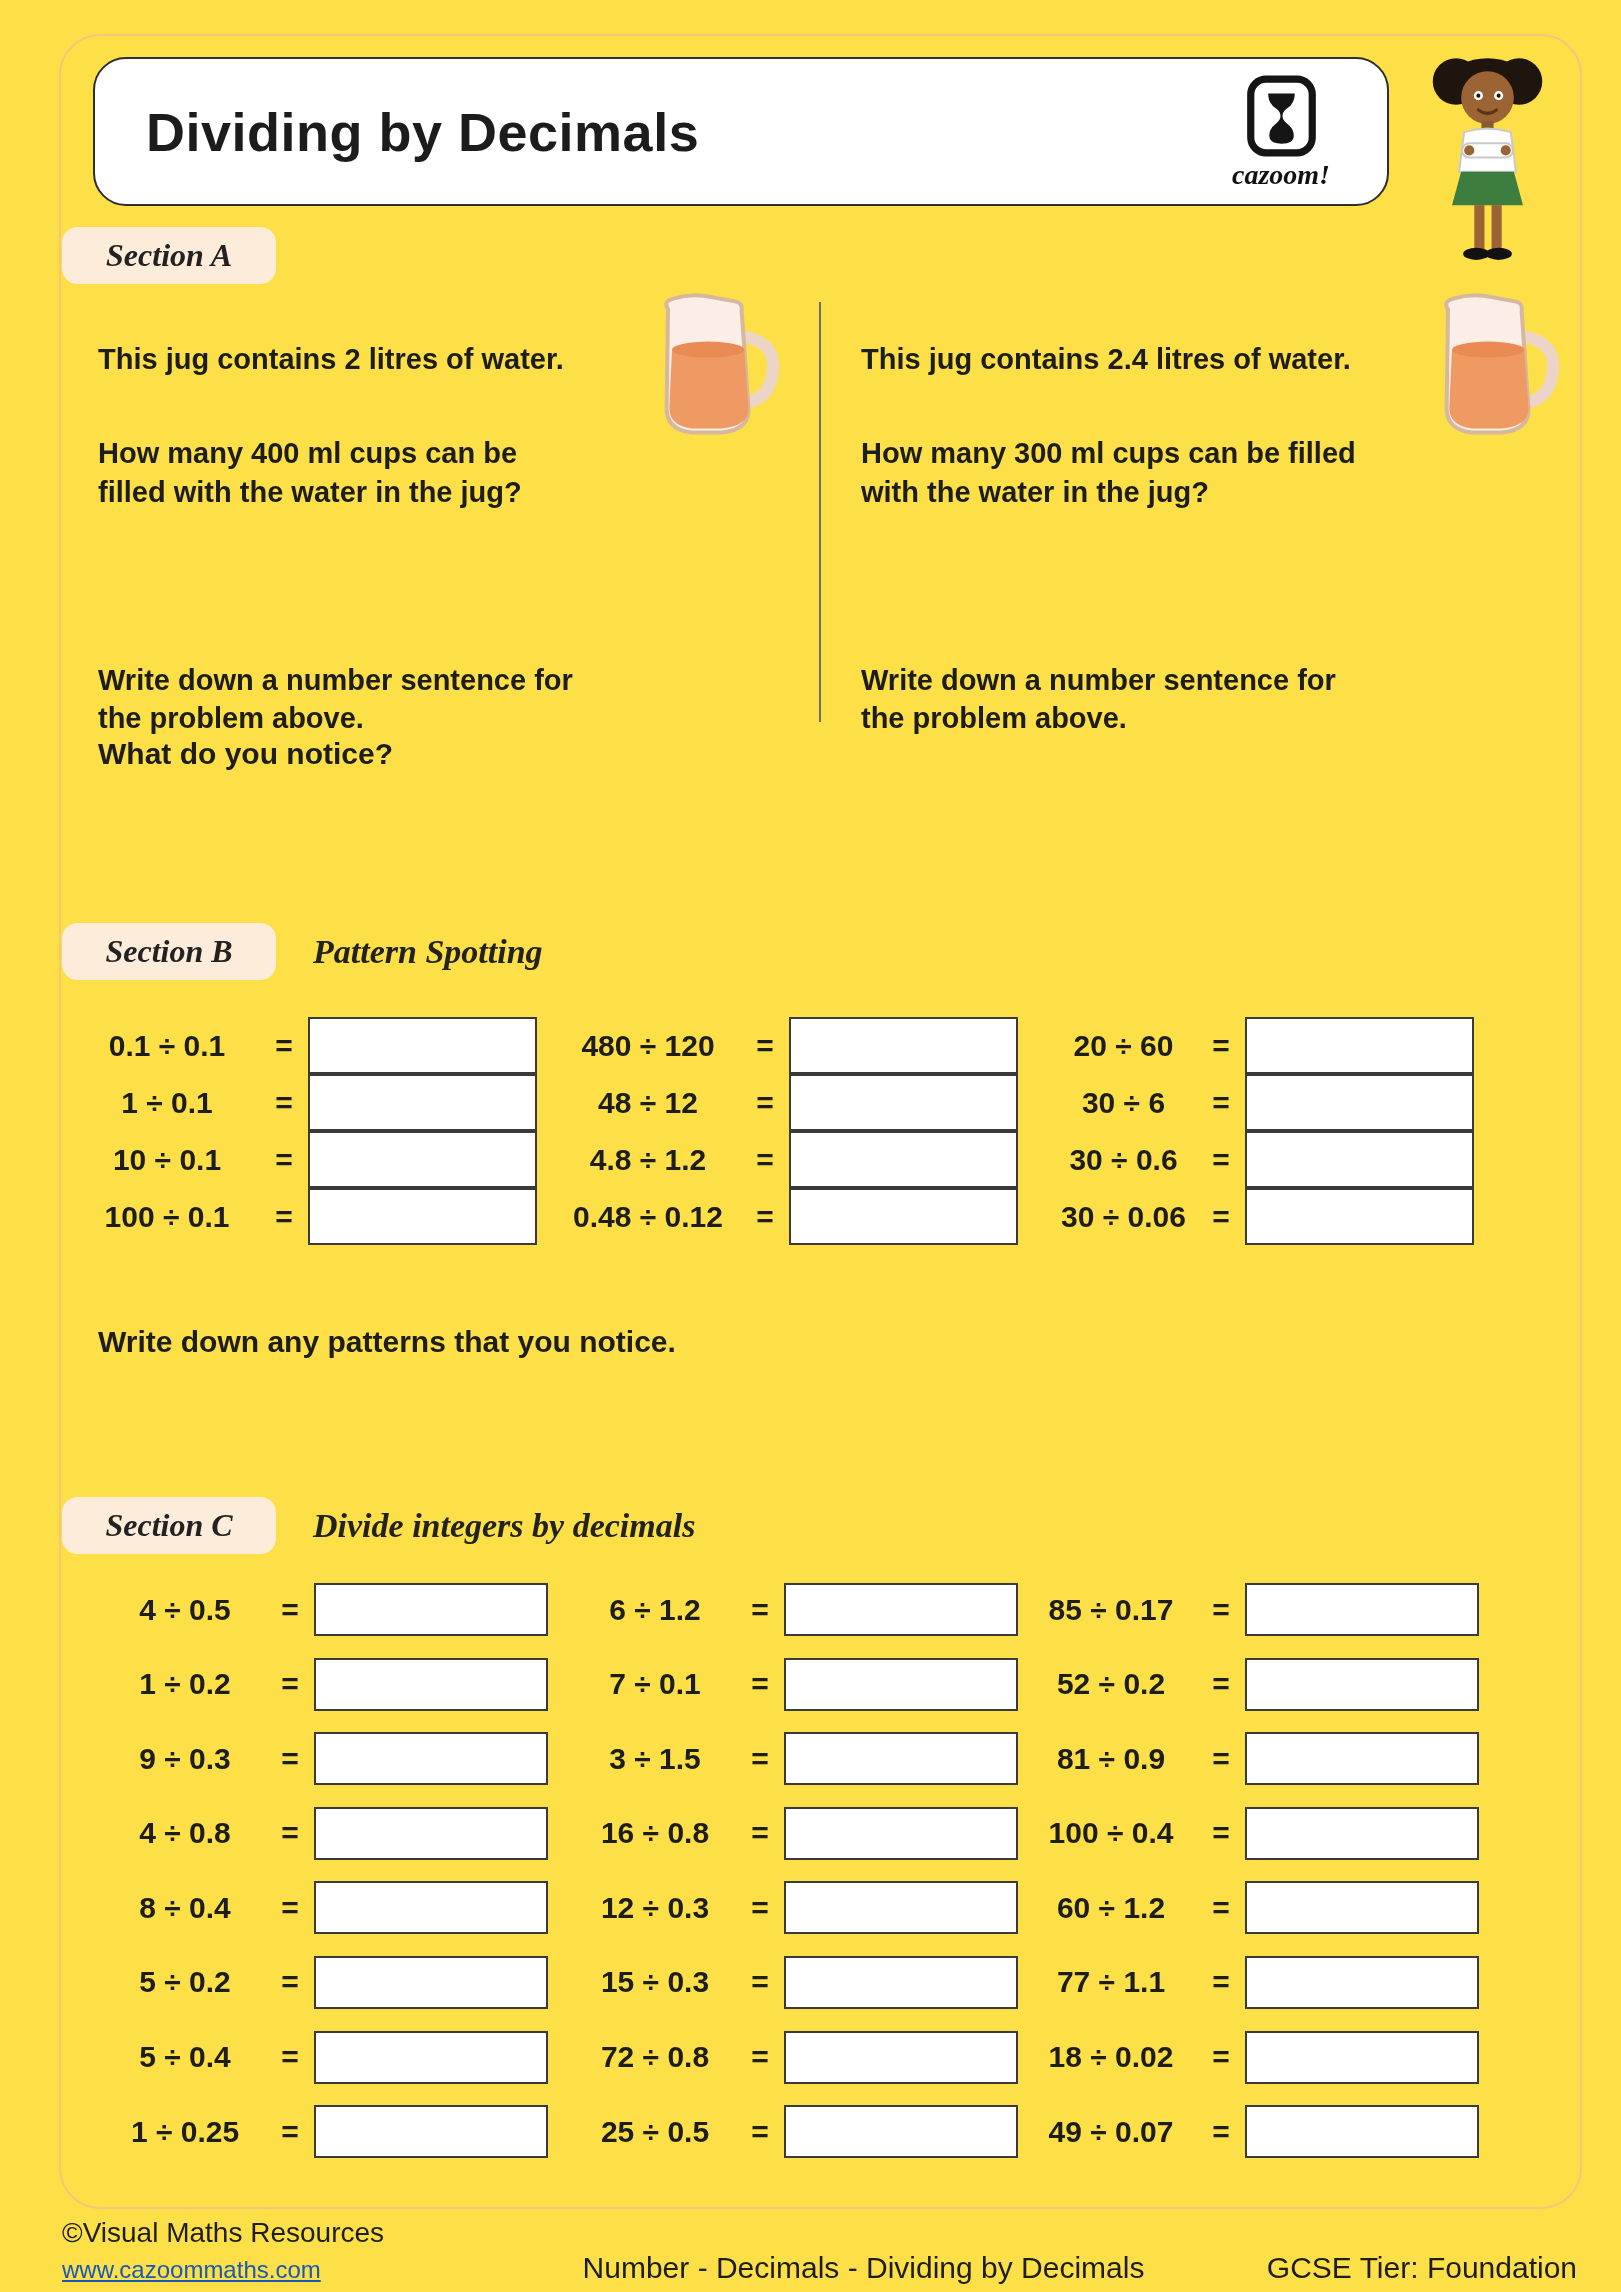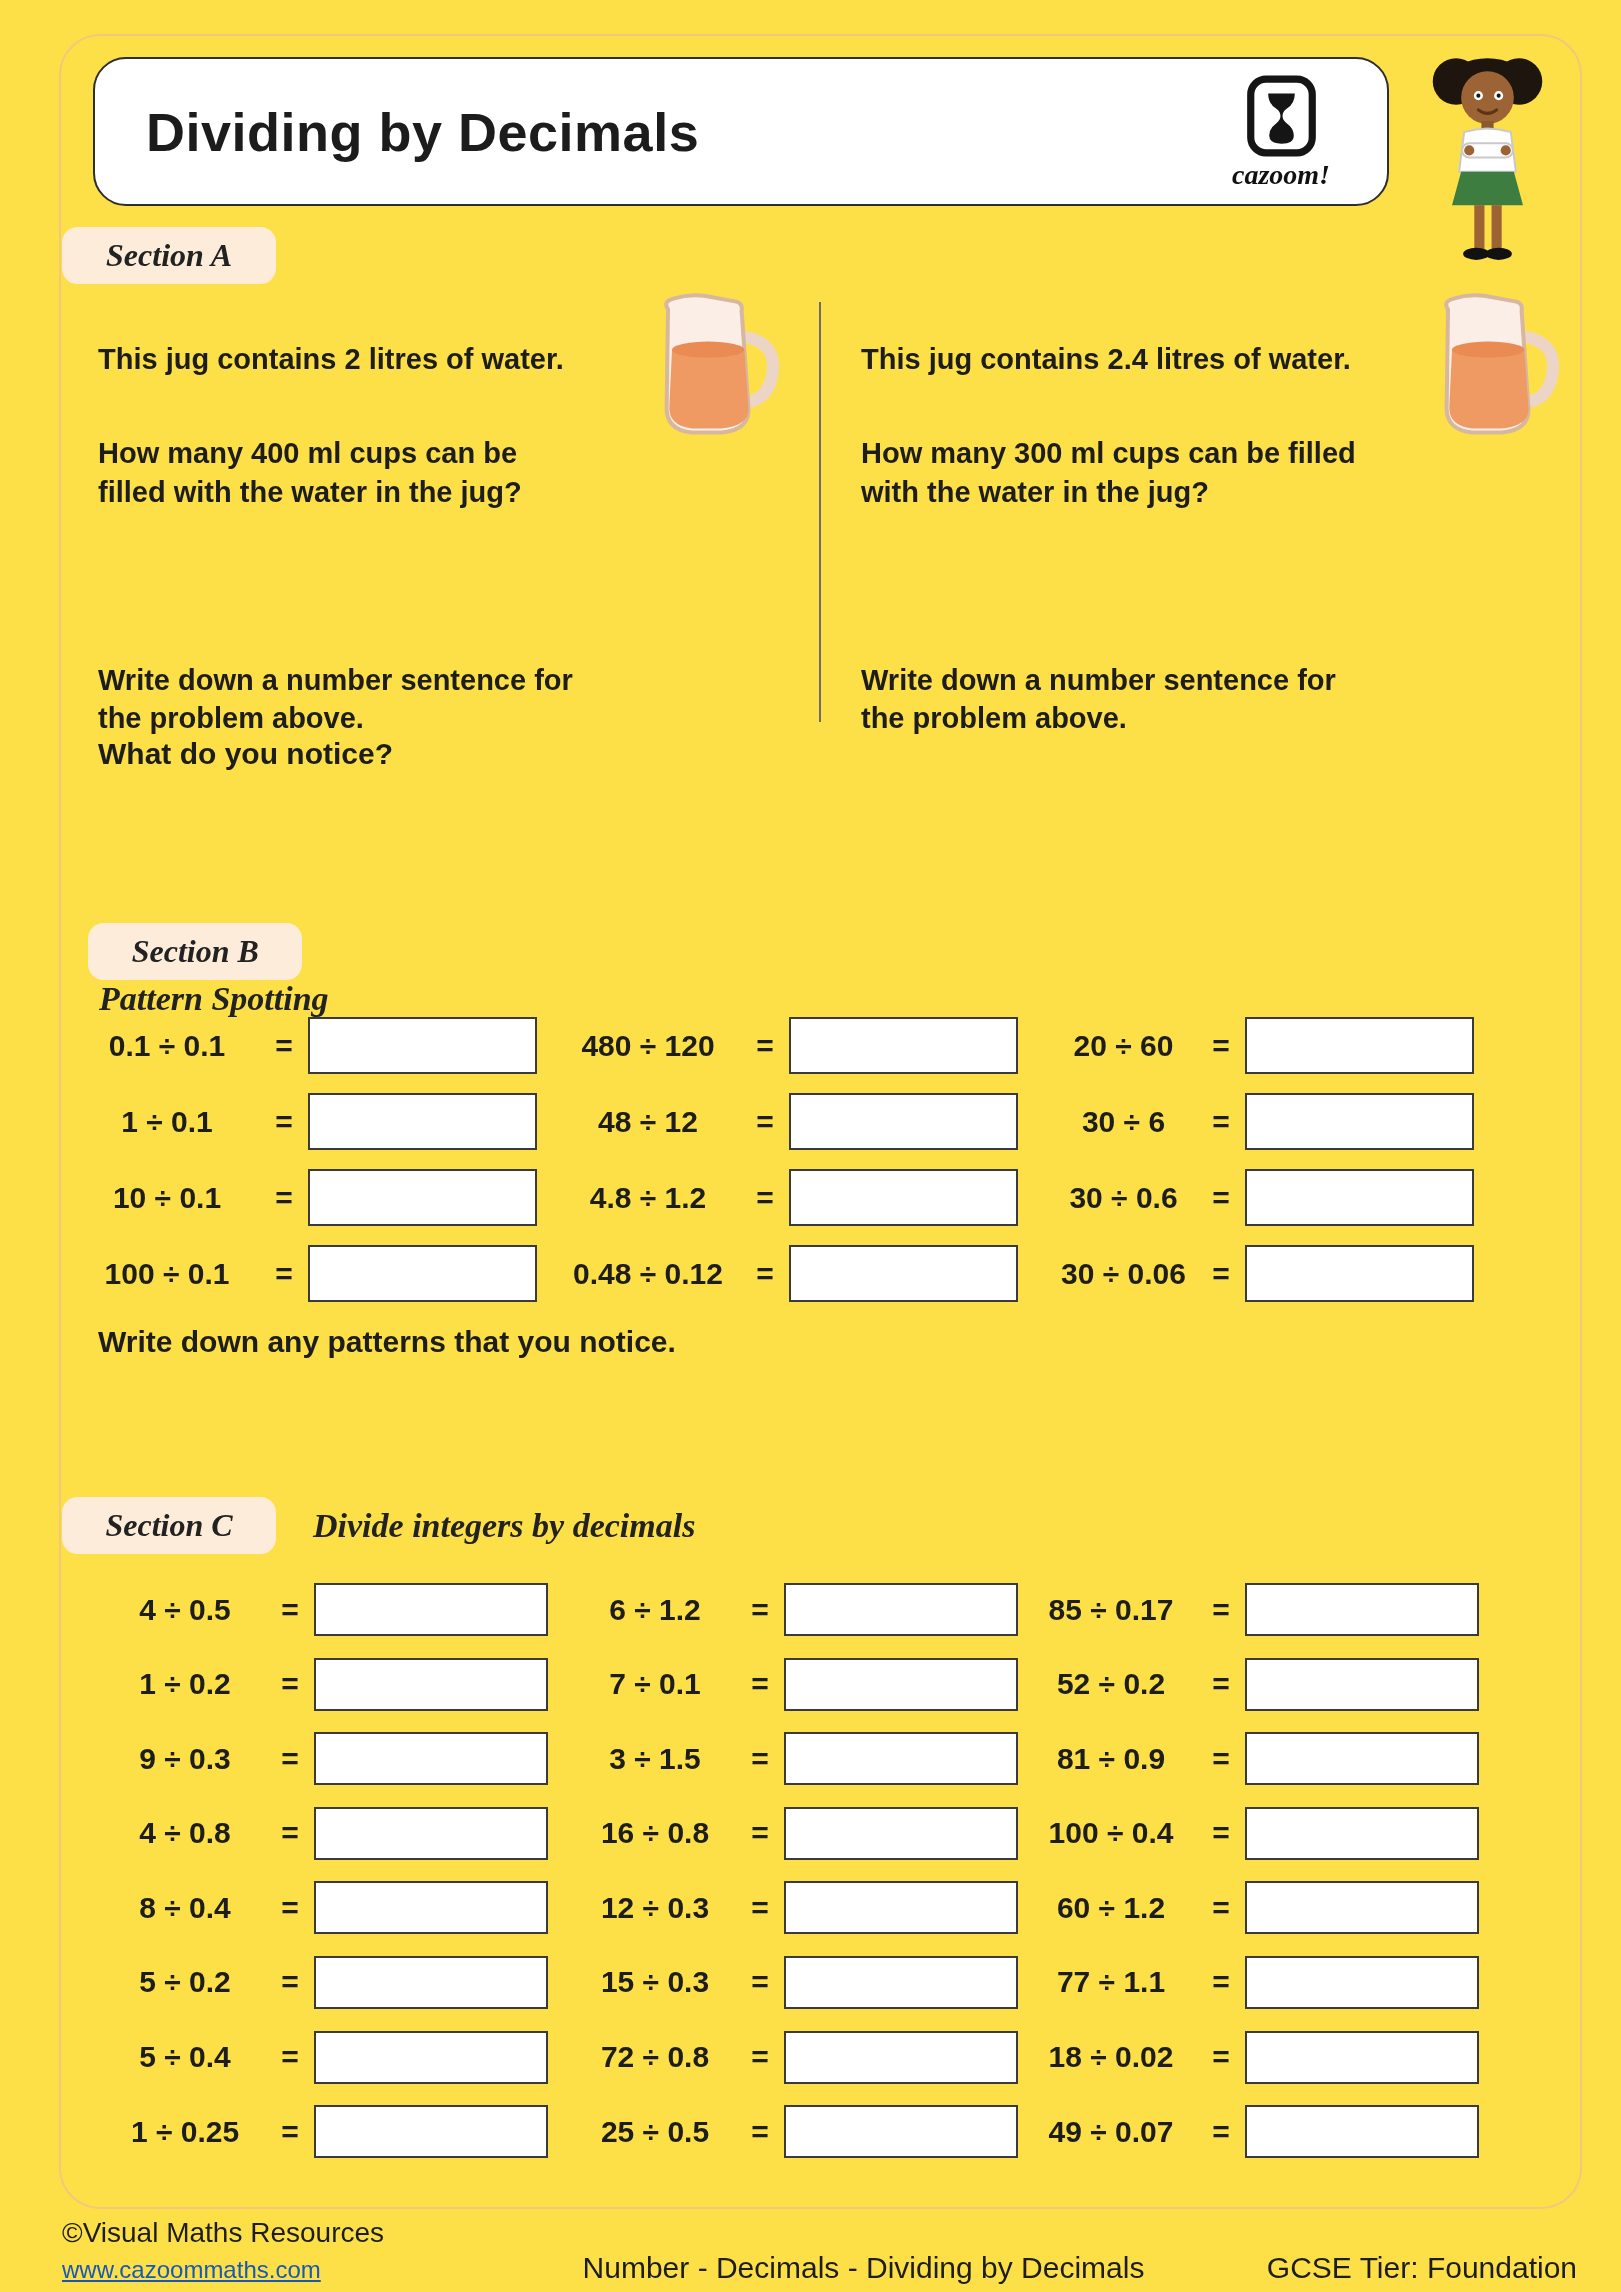--- a/index.html
+++ b/index.html
@@ -63,21 +63,21 @@
   .colA.left .jug{left:537px;}
   .colA.right .jug{left:554px;}
   .divider{position:absolute;left:721px;top:7.8px;width:2px;height:420px;background:#6d6d6d;}
   .notice{position:absolute;left:98px;top:737px;font-size:30px;font-weight:700;}
 
   
   .prob-grid{position:absolute;left:0;width:1621px;}
   .grid-b{top:1017px;height:304px;}
   .grid-c{top:1583px;height:617px;}
   .prob-col{position:absolute;top:0;display:flex;flex-direction:column;}
-  .grid-b .prob-col{gap:19px;}
+  .grid-b .prob-col{gap:0;}
   .grid-c .prob-col{gap:21.6px;}
   .grid-b .prob-col.c0{left:74px;}
   .grid-b .prob-col.c1{left:555px;}
   .grid-b .prob-col.c2{left:1050px;}
   .grid-c .prob-col.c0{left:104px;}
   .grid-c .prob-col.c1{left:574px;}
   .grid-c .prob-col.c2{left:1025px;}
   .prob-row{display:flex;align-items:center;}
   .expr{font-size:30px;font-weight:700;text-align:center;color:#1d1d1d;}
   .grid-b .c0 .expr,.grid-b .c1 .expr{width:186px;}
@@ -178,21 +178,21 @@
         <path d="M27 46 L81 46 L84 88 Q86 103 64 105 L42 105 Q24 103 25 88 Z" fill="#f09a63"></path>
         <ellipse cx="54" cy="46" rx="27" ry="6" fill="#e98b52"></ellipse>
       </svg>
       <div class="prompt">Write down a number sentence for
 the problem above.</div>
     </div>
   </div>
 
   <div class="notice">What do you notice?</div>
 
-  <div class="section-head" style="top:923px;flex-direction:column;">
+  <div class="section-head" style="top:923px;">
     <div class="section-pill">
       <span>Section B</span>
     </div>
     <div class="section-title">Pattern Spotting</div>
   </div>
 
   <div class="prob-grid grid-b" id="grid-b">
     <div class="prob-col c0">
         <div class="prob-row">
           <span class="expr">0.1 ÷ 0.1</span>

